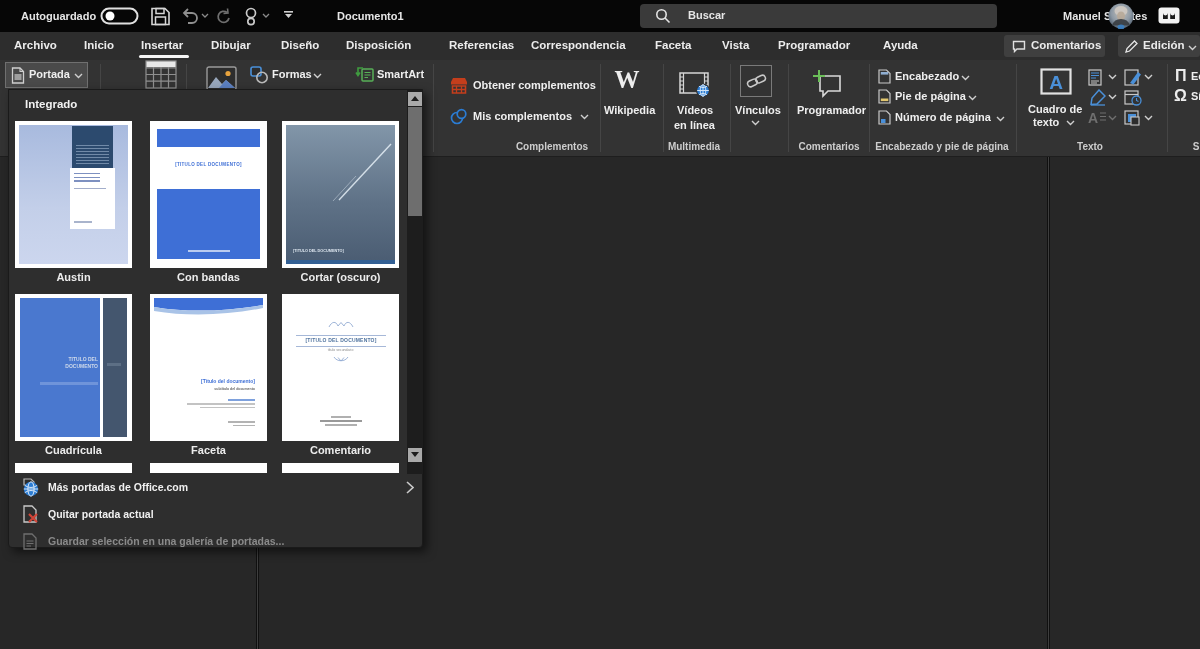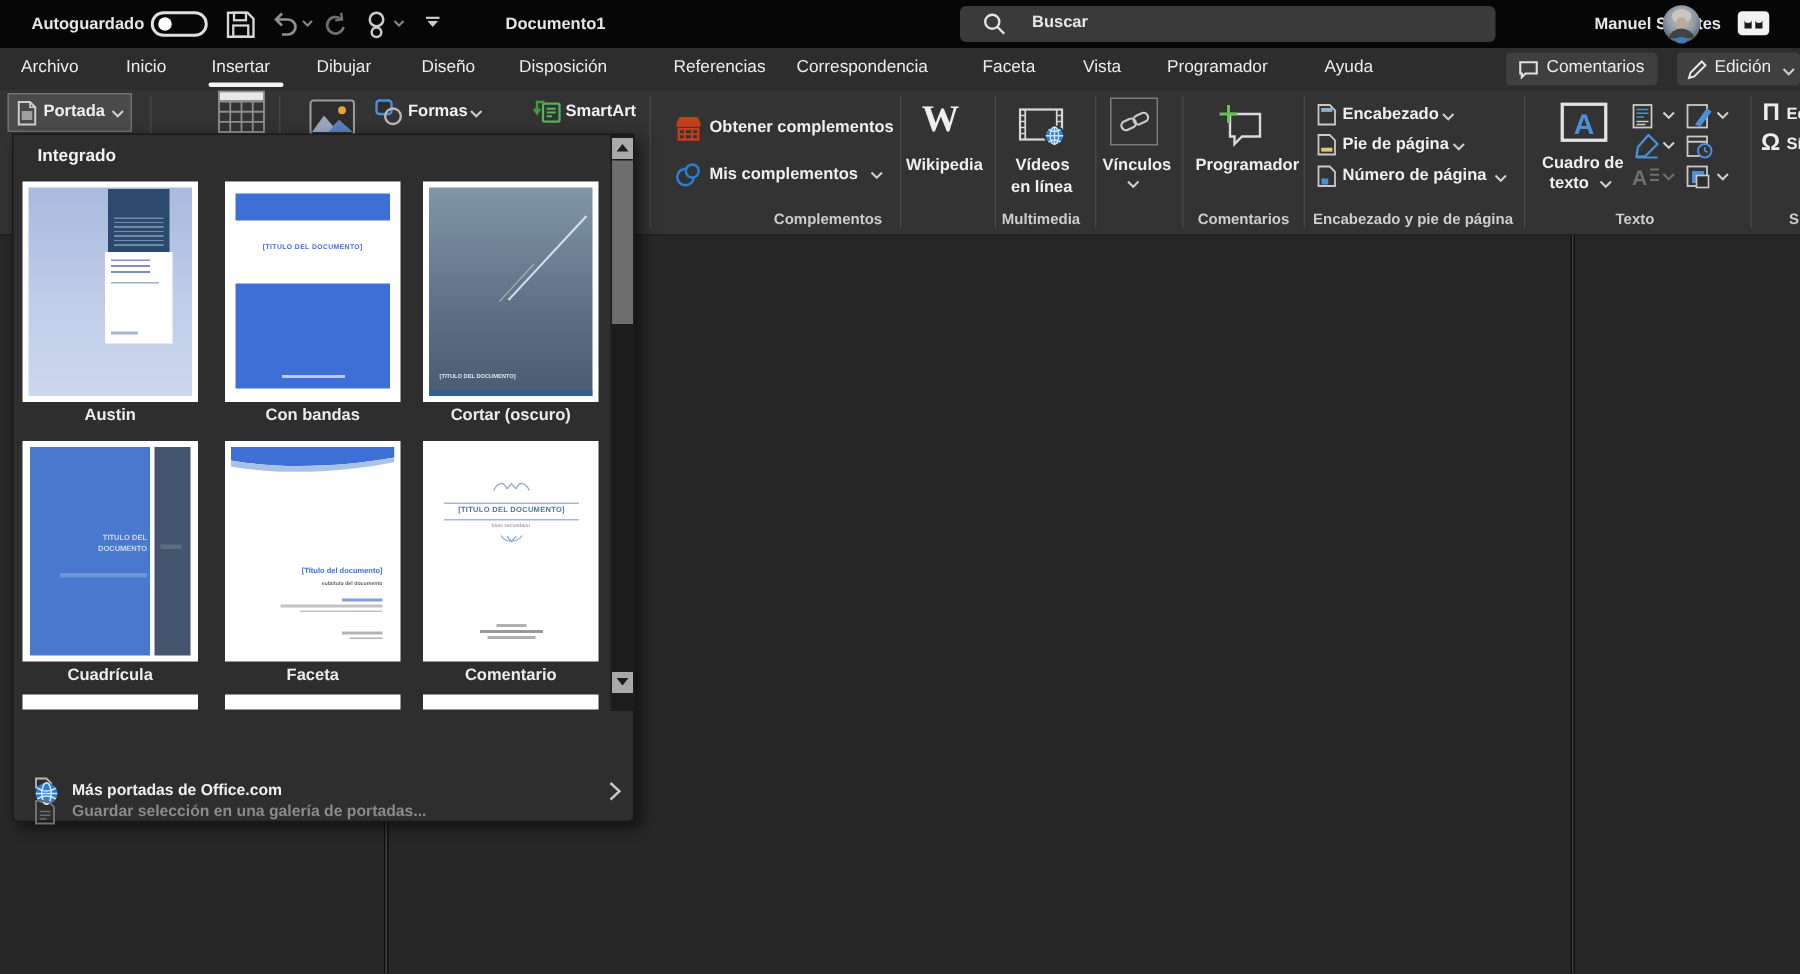--- a/index.html
+++ b/index.html
@@ -5,21 +5,21 @@
   * { margin:0; padding:0; box-sizing:border-box; }
   html,body { width:1200px; height:649px; overflow:hidden; background:#272727;
     font-family:"Liberation Sans", sans-serif; }
   #app { position:relative; width:1200px; height:649px; }
   .abs { position:absolute; }
   
   #titlebar { position:absolute; left:0; top:0; width:1200px; height:32px; background:#060606; }
   .tb-txt { position:absolute; color:#e6e6e6; font-size:11px; font-weight:700; top:10px; }
   
   #tabrow { position:absolute; left:0; top:32px; width:1200px; height:28px; background:#2d2d2d; }
-  .tab { position:absolute; top:7px; color:#ececec; font-size:11.5px; font-weight:400; }
+  .tab { position:absolute; top:7px; color:#ececec; font-size:11.5px; font-weight:700; }
   
   #ribbon { position:absolute; left:0; top:60px; width:1200px; height:96px; background:#333333; }
   .sep { position:absolute; top:4px; width:1px; height:88px; background:#454545; }
   .glabel { position:absolute; top:81px; width:200px; text-align:center; color:#cdcdcd; font-size:10px; font-weight:700; }
   .rlabel { color:#efefef; font-size:11px; font-weight:700; }
   
   #canvas { position:absolute; left:0; top:156px; width:1200px; height:493px; background:#272727; }
   
   #panel { position:absolute; left:8px; top:89px; width:415px; height:459px; background:#2e2e2e;
     border:1px solid #1a1a1a; border-radius:0 0 4px 4px; box-shadow:4px 4px 10px rgba(0,0,0,0.55); }
@@ -440,32 +440,39 @@
       <div class="abs" style="left:49px; top:122px; width:20px; height:1.5px; background:#b0b0b0;"></div>
       <div class="abs" style="left:38px; top:126px; width:42px; height:2px; background:#999999;"></div>
       <div class="abs" style="left:43px; top:130px; width:32px; height:1.5px; background:#b0b0b0;"></div>
     </div>
     <div class="tlabel" style="left:273px; top:354px;">Comentario</div>
 
     <div class="abs" style="left:6px; top:373px; width:117px; height:10px; background:#ffffff;"></div>
     <div class="abs" style="left:141px; top:373px; width:117px; height:10px; background:#ffffff;"></div>
     <div class="abs" style="left:273px; top:373px; width:117px; height:10px; background:#ffffff;"></div>
 
-    <div class="mitem" style="top:384px;margin-top:40px;">
+    <div class="mitem" style="top:384px;">
       <svg class="mi-ic" width="19" height="19" viewBox="0 0 19 19">
         <path d="M3 1 H10 L13 4 V7 H3 Z" fill="none" stroke="#b9b9b9" stroke-width="1.2"></path>
         <circle cx="10" cy="11" r="7.2" fill="#2b7cd3"></circle>
         <ellipse cx="10" cy="11" rx="3.1" ry="7.2" fill="none" stroke="#d6e6f7" stroke-width="1"></ellipse>
         <path d="M2.8 11 H17.2 M3.8 7.4 a11 11 0 0 0 12.4 0 M3.8 14.6 a11 11 0 0 1 12.4 0" fill="none" stroke="#d6e6f7" stroke-width="1"></path>
       </svg>
       <div class="mi-tx">Más portadas de Office.com</div>
       <svg class="abs" style="left:397px; top:7px;" width="8" height="13">
           <path d="M1 1 L7 6.5 L1 12" fill="none" stroke="#c9c9c9" stroke-width="1.6"></path>
         </svg>
     </div>
+    <div class="mitem" style="top:411px;">
+      <svg class="mi-ic" width="19" height="19" viewBox="0 0 19 19">
+        <path d="M3 1 H11 L15 5 V17 H3 Z" fill="none" stroke="#c9c9c9" stroke-width="1.3"></path>
+        <path d="M8 9 L16 17 M16 9 L8 17" stroke="#d04437" stroke-width="2.2"></path>
+      </svg>
+      <div class="mi-tx">Quitar portada actual</div>
+    </div>
     <div class="mitem" style="top:438px; color:#8a8a8a;">
       <svg class="mi-ic" width="19" height="19" viewBox="0 0 19 19">
         <path d="M3 2 H11 L15 6 V17 H3 Z" fill="none" stroke="#6f6f6f" stroke-width="1.3"></path>
         <path d="M5.5 9 H12.5 M5.5 11.5 H12.5 M5.5 14 H10" stroke="#6f6f6f" stroke-width="1"></path>
       </svg>
       <div class="mi-tx">Guardar selección en una galería de portadas...</div>
     </div>
   </div>
 
 </div>

